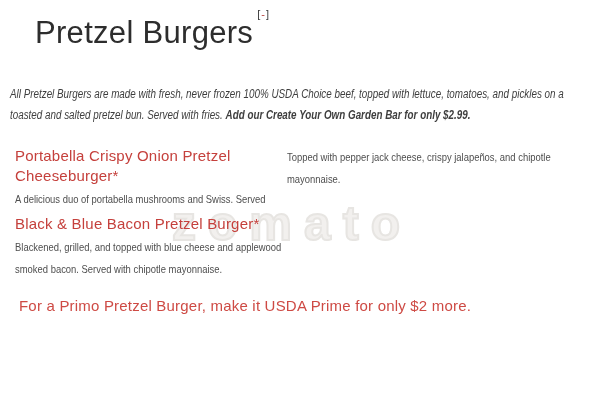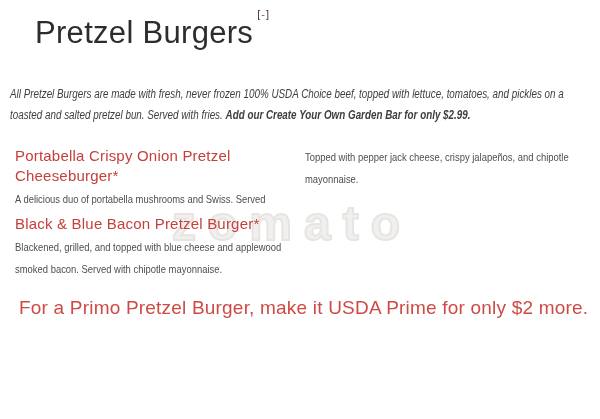--- a/index.html
+++ b/index.html
@@ -61,21 +61,20 @@
     z-index: 1;
   }
   .intro b { font-weight: 700; }
   .menu {
     position: absolute;
     left: 15px;
     top: 146px;
     display: grid;
     grid-template-columns: 272px 292px;
     grid-template-rows: 68px auto;
-    column-gap: 18px;
     z-index: 1;
   }
   .item { overflow: visible; }
   .item-name {
     margin: 0 0 2px 0;
     font-size: 15px;
     font-weight: 400;
     color: var(--heading-red, #c5403c);
     line-height: 20px;
     letter-spacing: 0.2px;
@@ -87,21 +86,21 @@
     transform-origin: 0 0;
     font-size: 11.5px;
     line-height: 22px;
     color: var(--description-gray, #4e4e4e);
   }
   .footnote {
     position: absolute;
     left: 19px;
     top: 297px;
     margin: 0;
-    font-size: 19px;
+    font-size: 15px;
     letter-spacing: 0.2px;
     color: var(--footnote-red, #ce4a44);
     z-index: 1;
   }
 </style>
 </head>
 <body>
 
 <div class="page">
 

